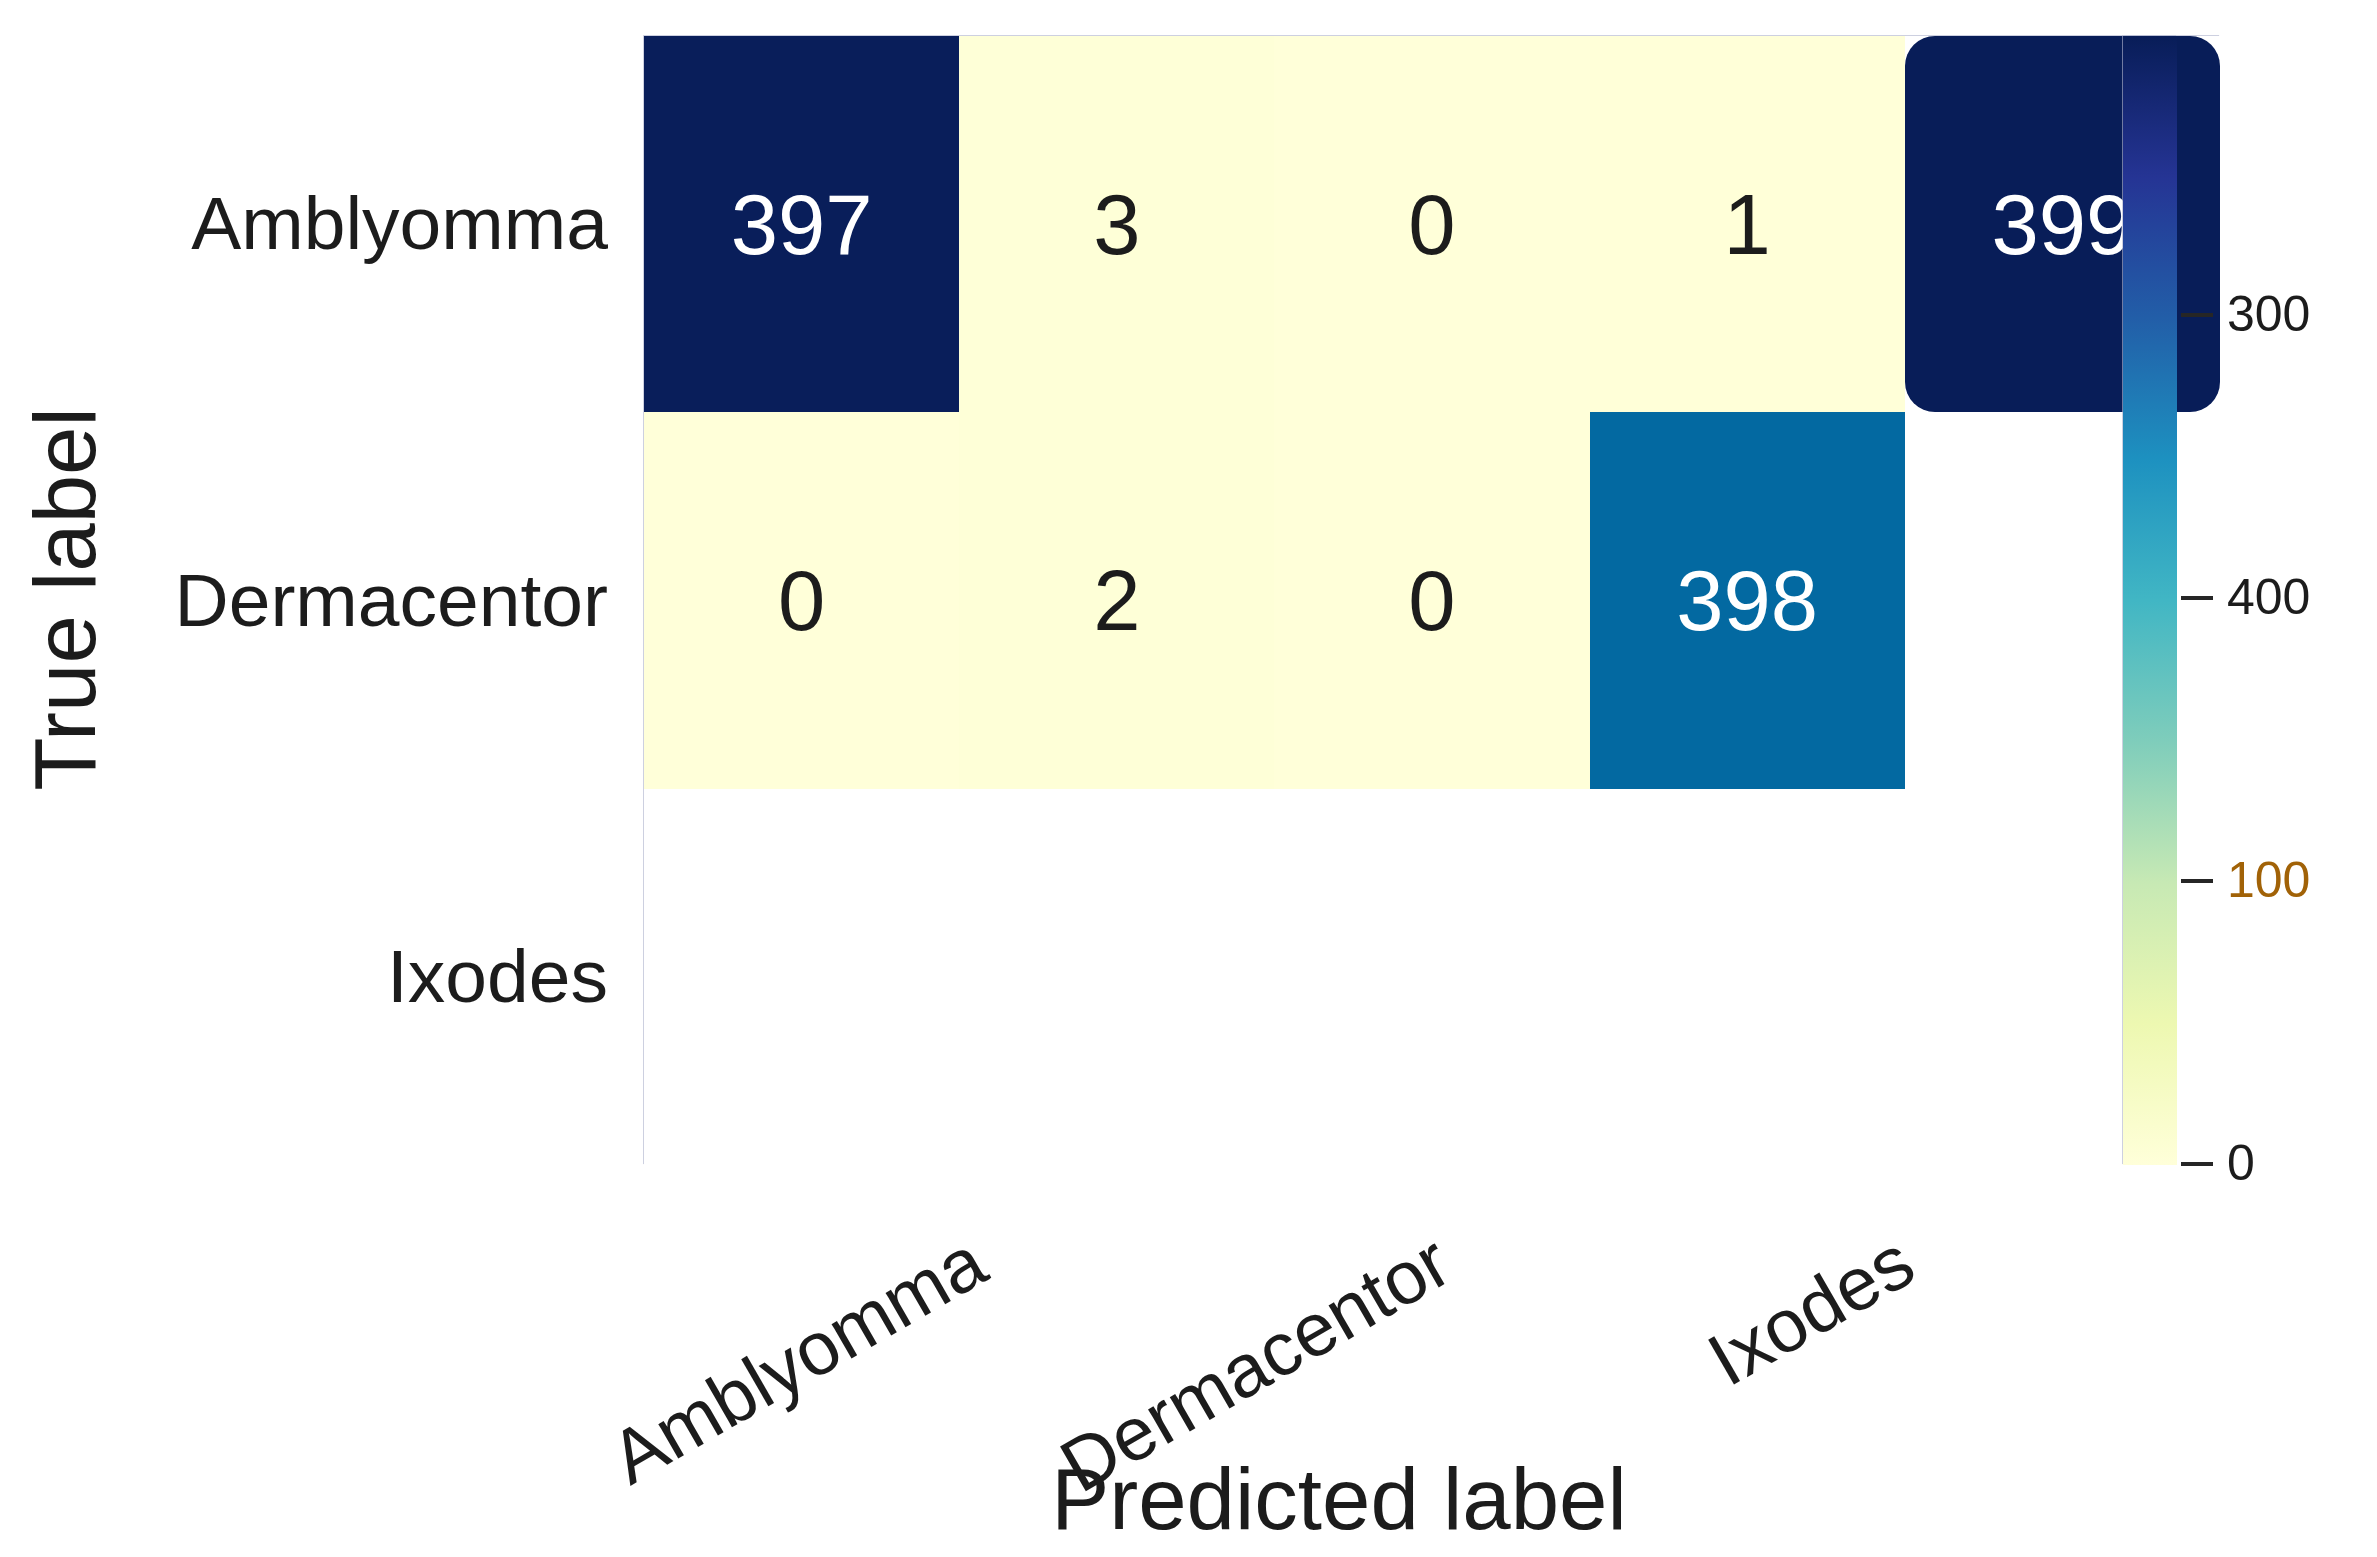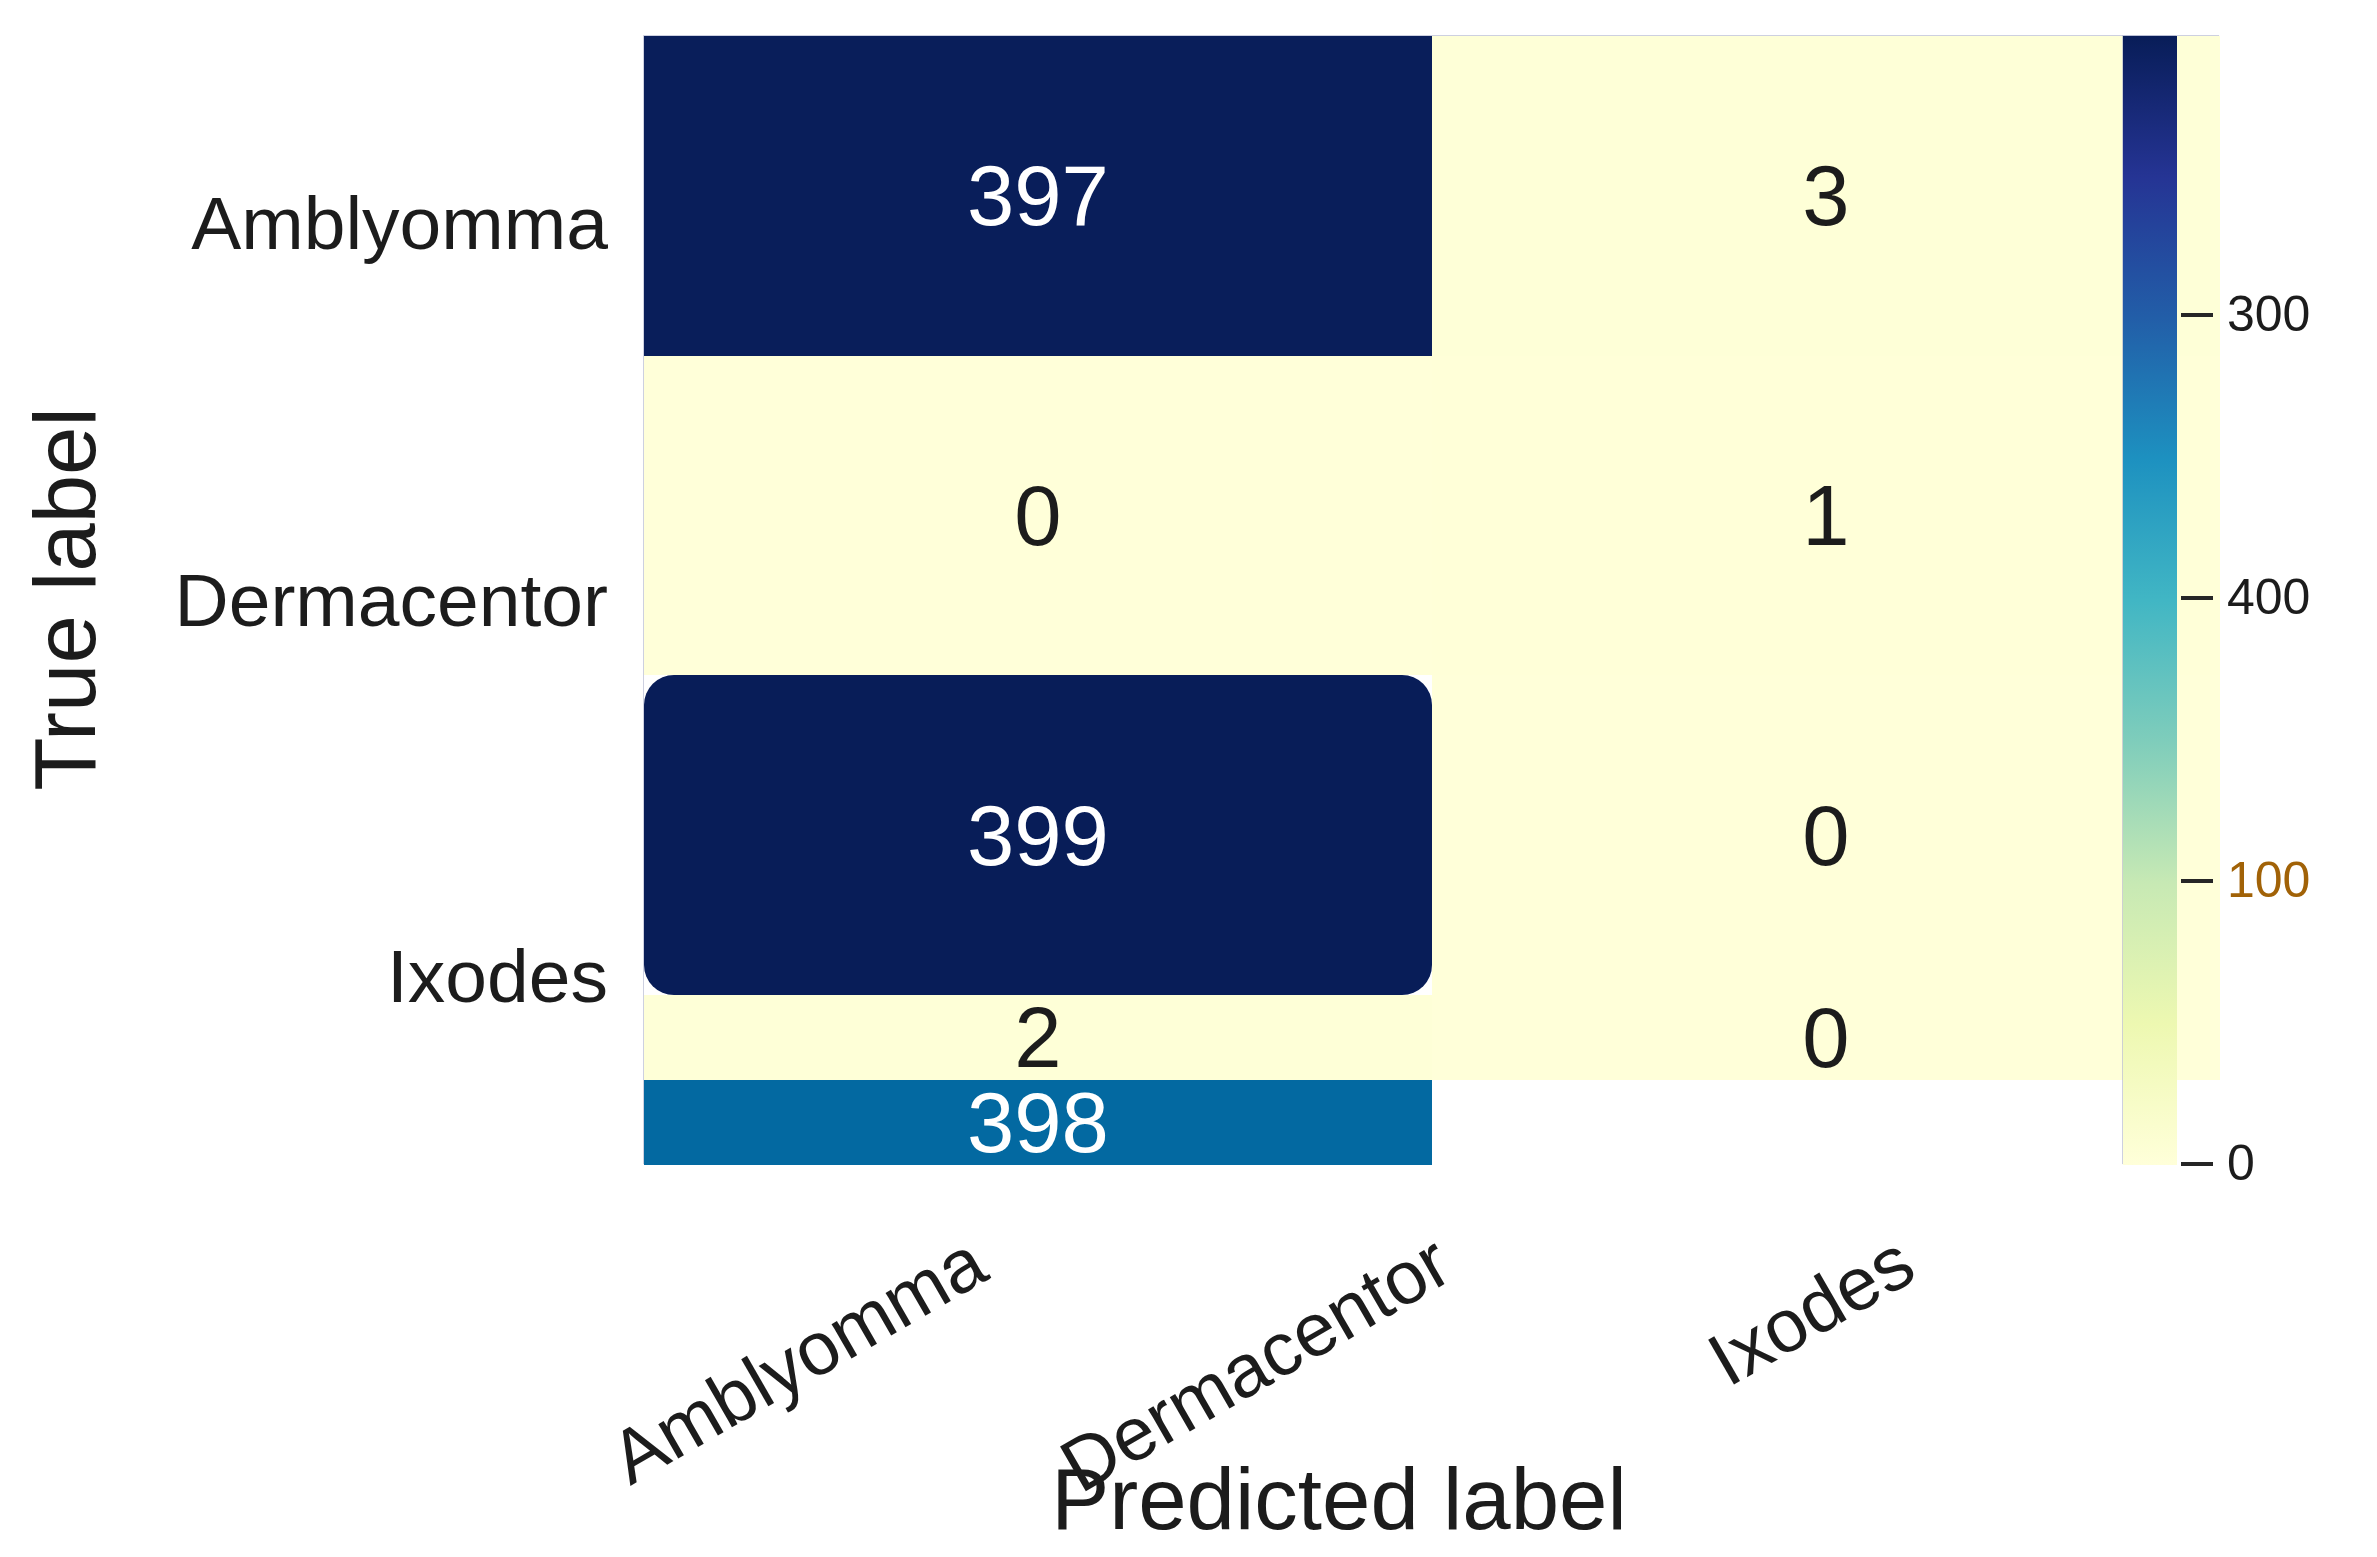--- a/index.html
+++ b/index.html
@@ -7,21 +7,21 @@
     position:relative;
     width:2377px;height:1557px;
     background:#ffffff;
     font-family:"Liberation Sans", sans-serif;
     overflow:hidden;
   }
   
   #heatmap{
     position:absolute;left:644px;top:36px;width:1576px;height:1129px;
     display:grid;
-    grid-template-columns:repeat(2,1fr);
+    grid-template-columns:repeat(5,1fr);
     grid-template-rows:repeat(3,1fr);
     box-shadow:-0.9px -0.9px 0 0 rgba(175,180,205,0.7);
   }
   .cell{display:flex;align-items:center;justify-content:center;}
   .cell-value{font-size:85px;line-height:1;}
   
   .ytick{
     position:absolute;left:0;width:608px;text-align:right;
     font-size:75px;line-height:75px;color:#1c1c1c;white-space:nowrap;
   }

